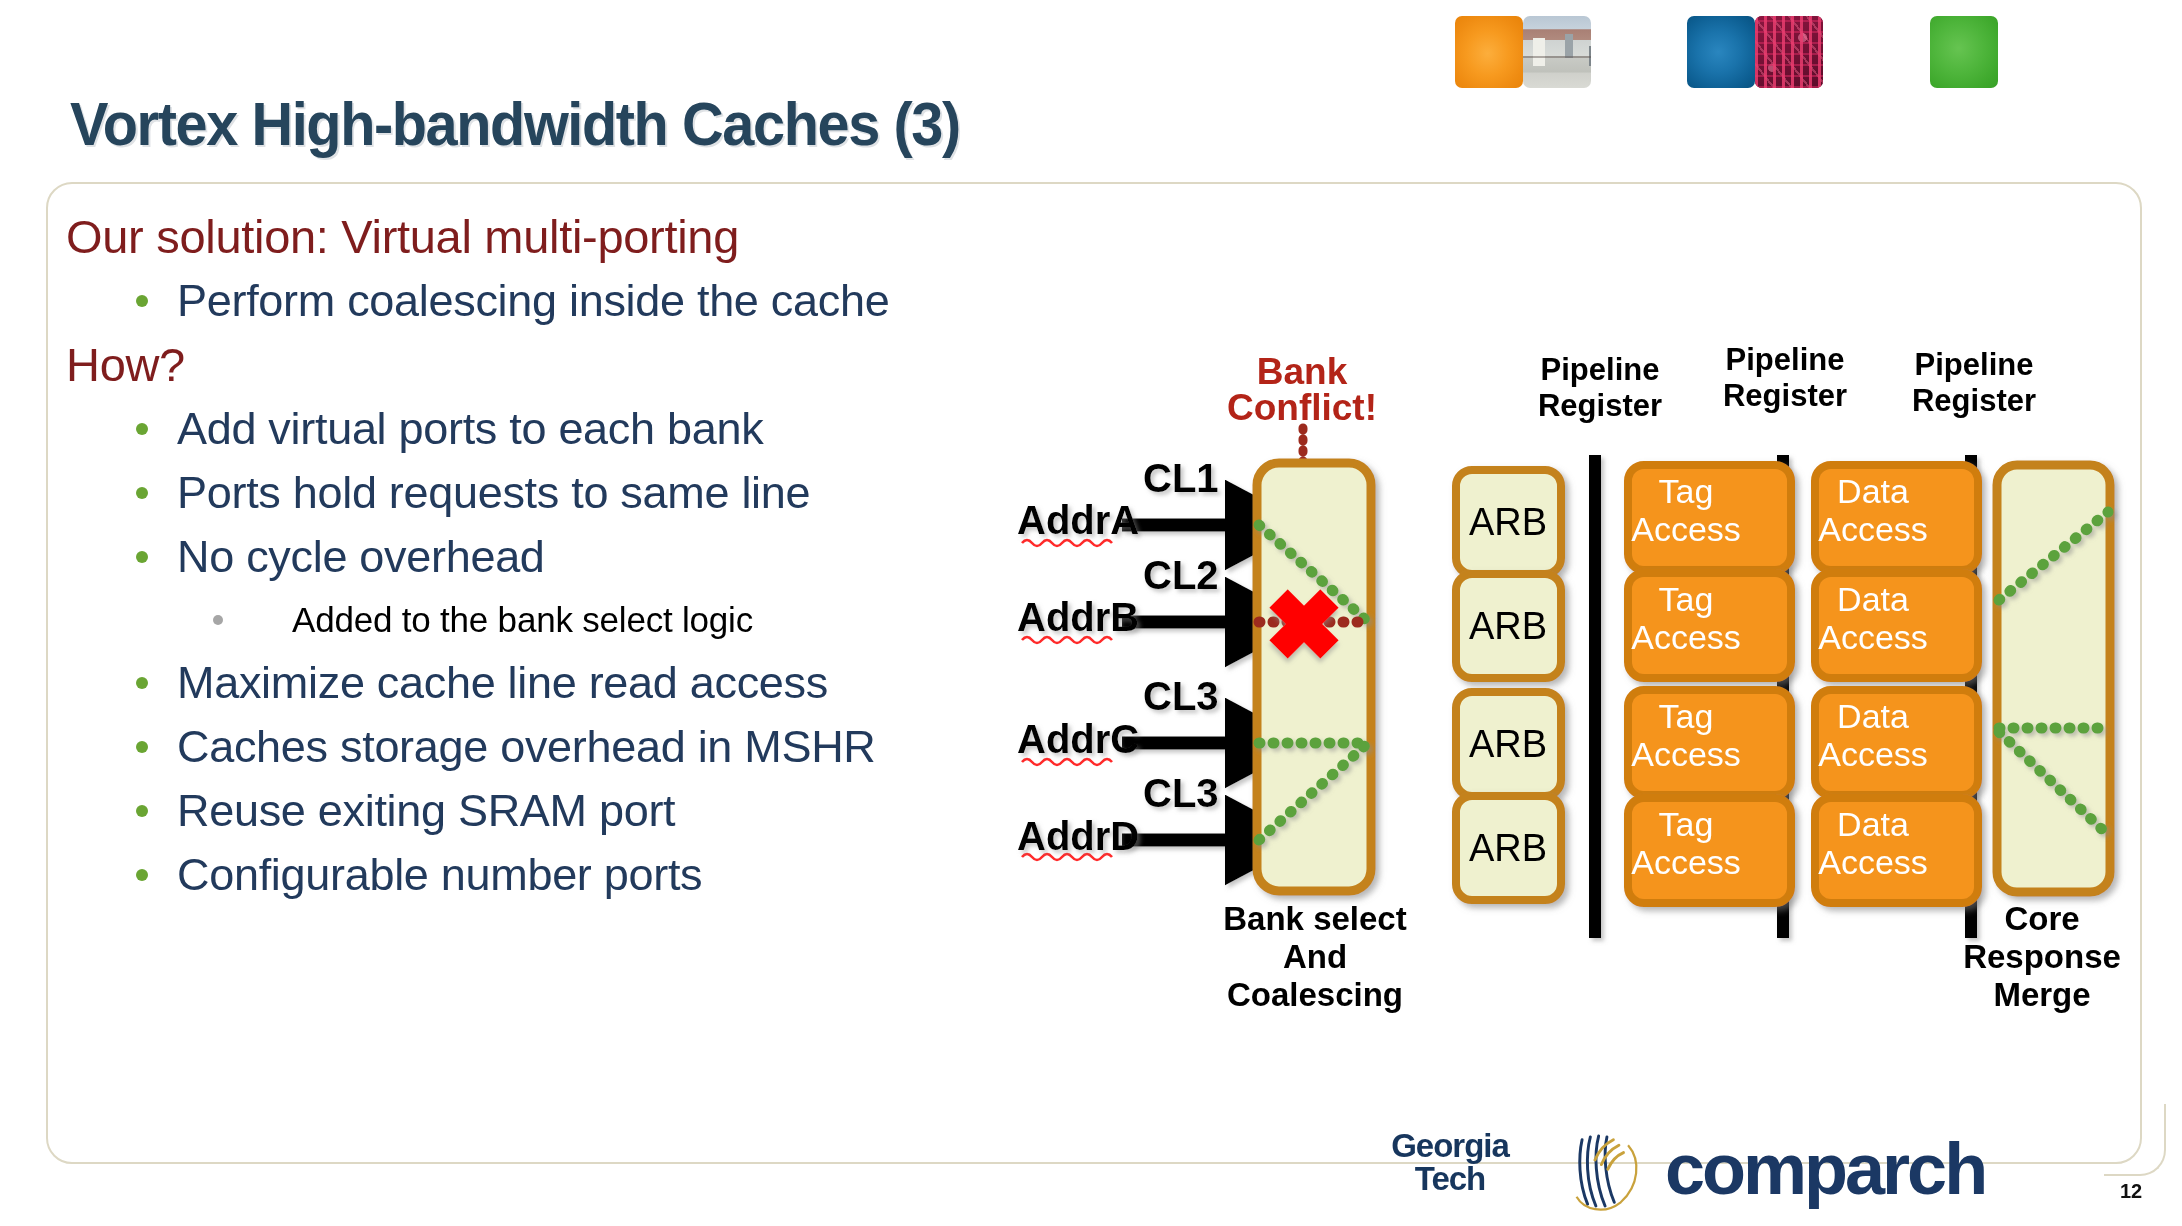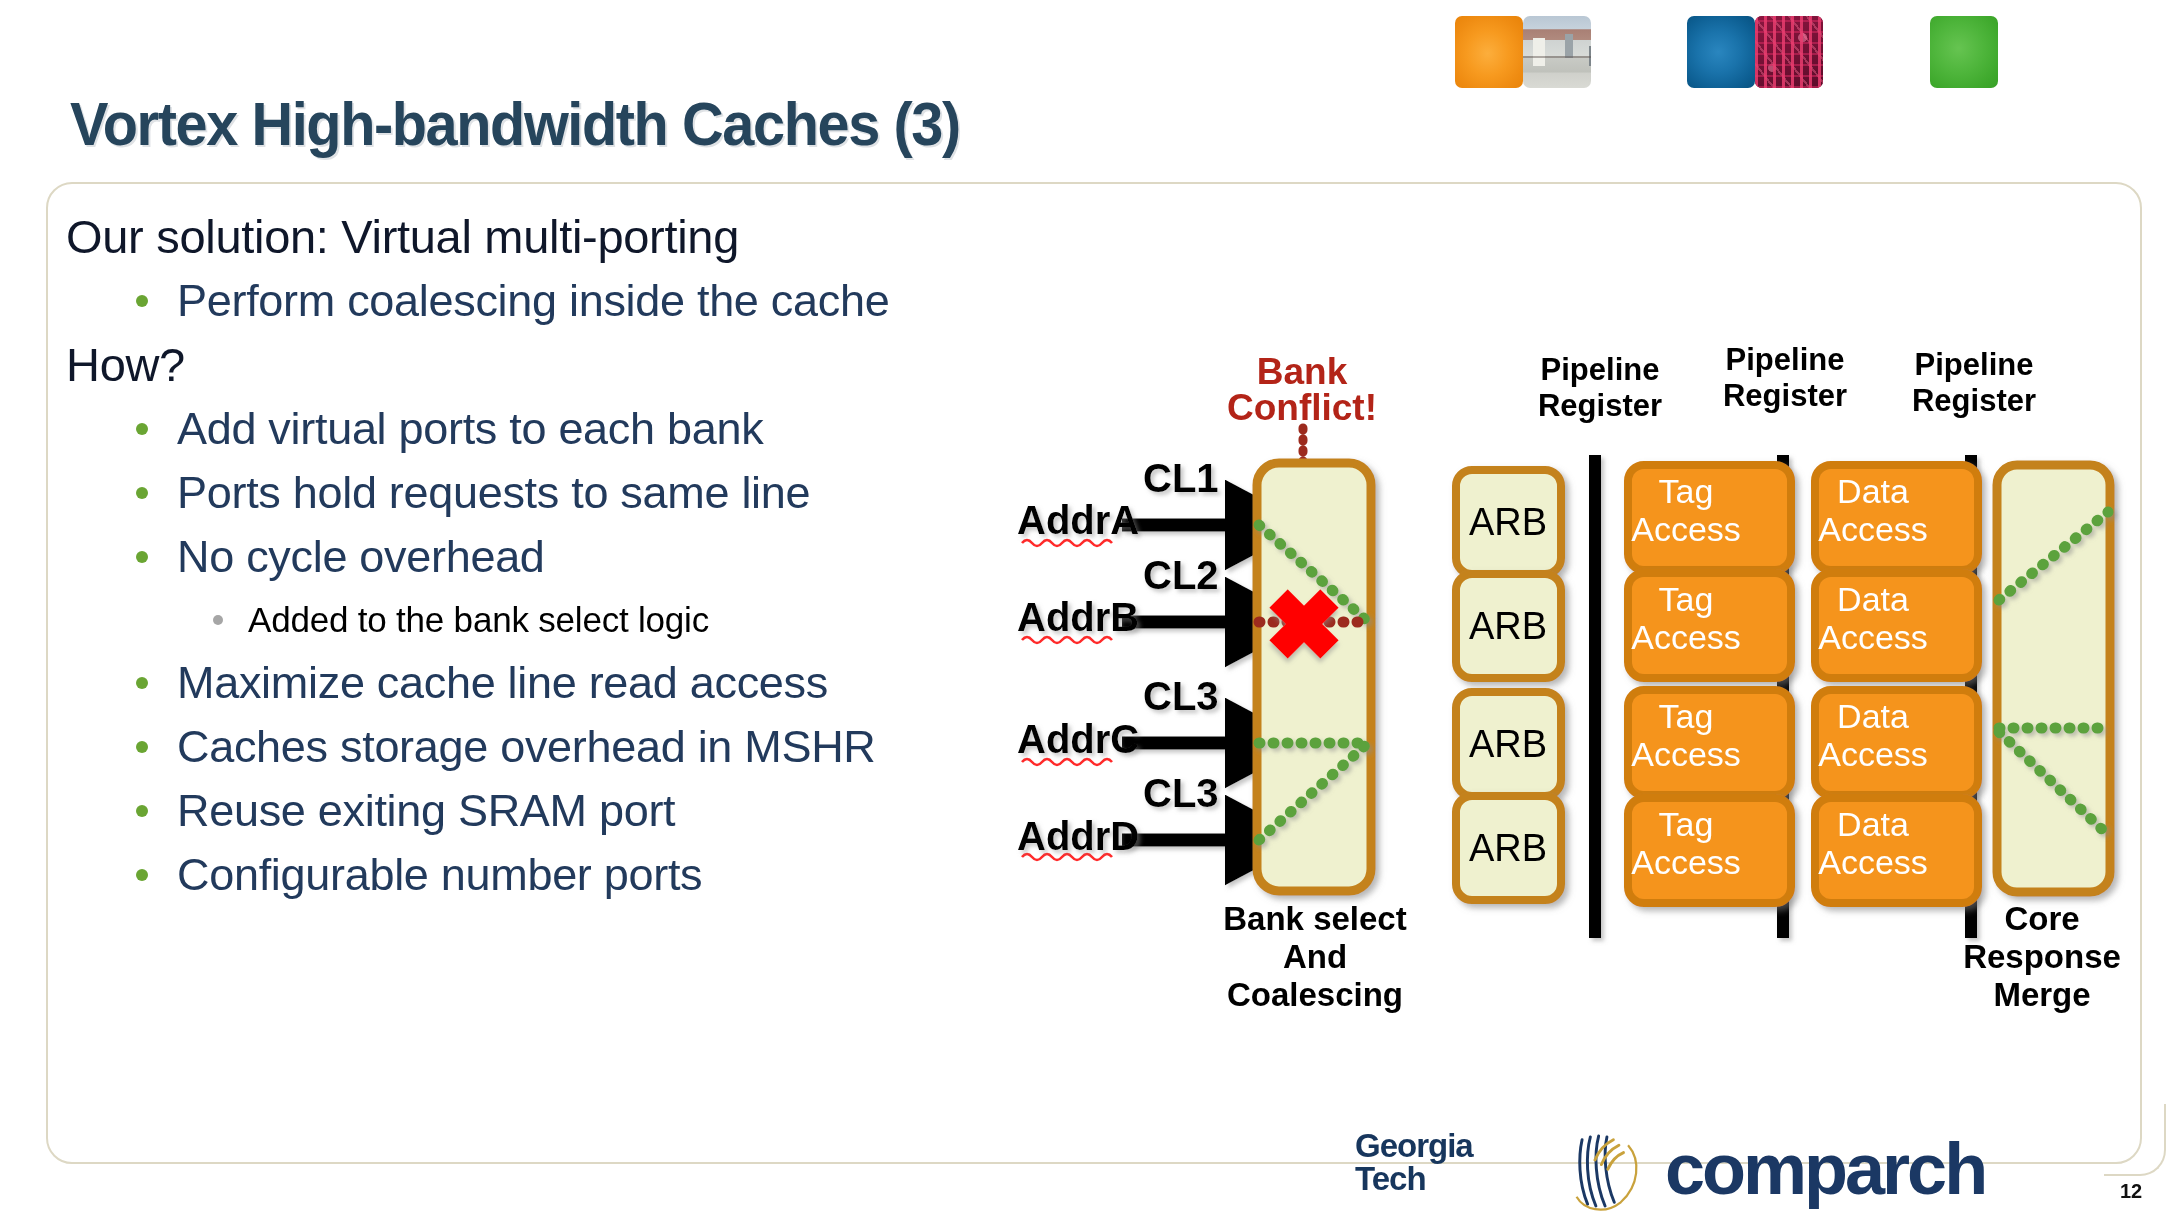--- a/index.html
+++ b/index.html
@@ -106,38 +106,39 @@
   
   #bullet-list {
     position: absolute;
     left: 66px;
     top: 205px;
     width: 950px;
   }
   .line { display: flex; align-items: baseline; white-space: nowrap; }
   .l0 {
     font-size: 47px;
-    color: #0f172a;
+    color: #7f1d1d;
     margin-left: 0;
     line-height: 64px;
     letter-spacing: -.3px;
   }
   .l1 {
     font-size: 45px;
     color: #223a5c;
     margin-left: 70px;
     line-height: 64px;
     letter-spacing: -.3px;
   }
   .l2 {
     font-size: 35px;
     color: #000000;
     margin-left: 147px;
     line-height: 62px;
     letter-spacing: -.2px;
+    gap: 44px;
   }
   .dot {
     display: inline-block;
     border-radius: 50%;
     flex: none;
     position: relative;
   }
   .l1 .dot { width: 12px; height: 12px; background: #6aa533; margin-right: 29px; top: -9px; }
   .l2 .dot { width: 10px; height: 10px; background: #a6a6a6; margin-right: 25px; top: -7px; }
 
@@ -159,21 +160,21 @@
     height: 90px;
   }
   .gt-logo {
     position: absolute;
     left: 0; top: 4px;
     width: 190px;
     color: #17365d;
     font-weight: bold;
     font-size: 33px;
     line-height: 33px;
-    text-align: left;
+    text-align: center;
     letter-spacing: -1px;
   }
   .swirl {
     position: absolute;
     left: 205px; top: 0px;
     width: 92px; height: 92px;
   }
   .comparch-text {
     position: absolute;
     left: 310px; top: 8px;

